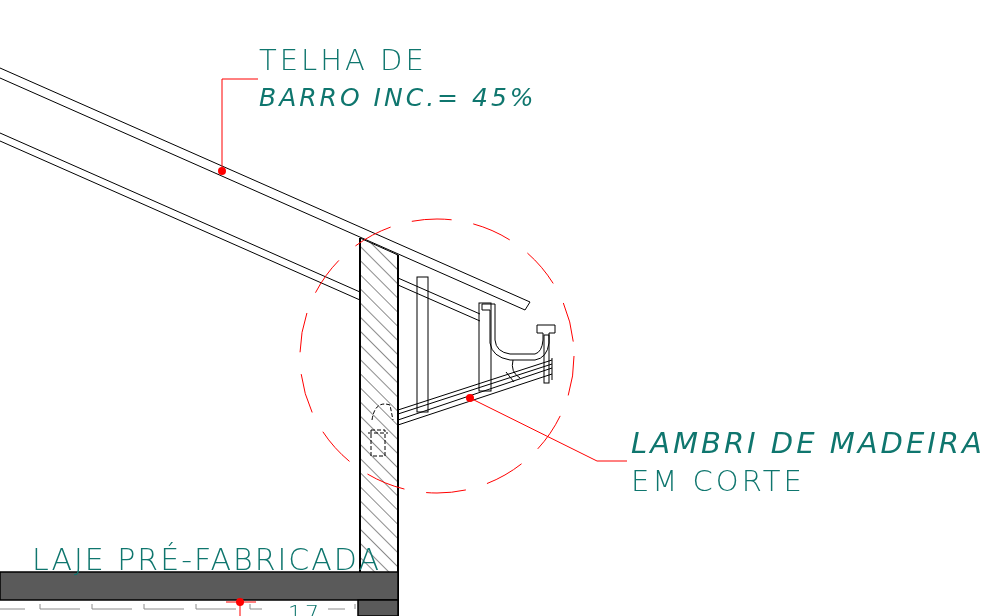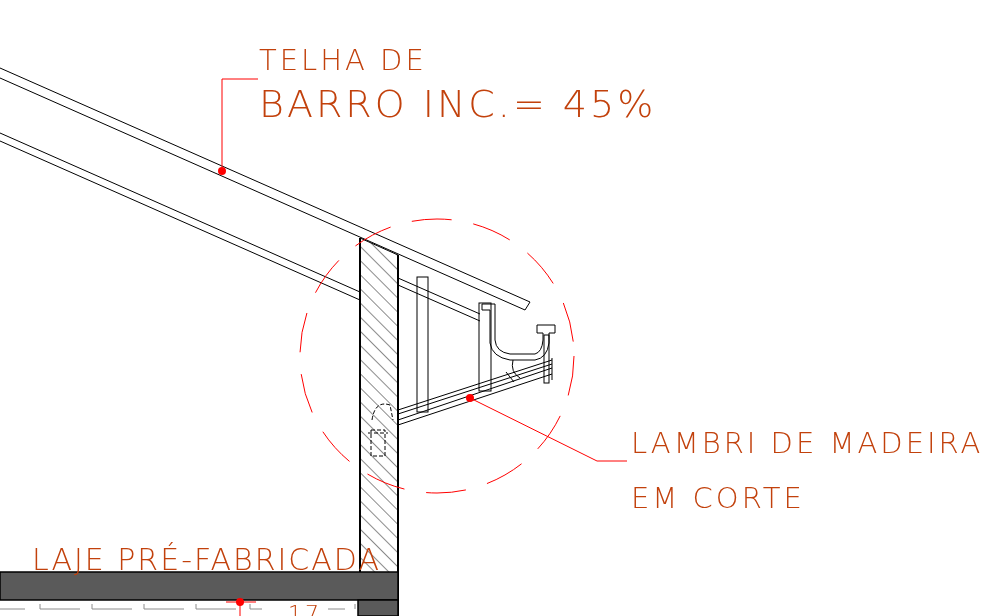--- a/index.html
+++ b/index.html
@@ -2,21 +2,21 @@
 <html><head>
 <meta charset="utf-8">
 <style>
   html, body { margin: 0; padding: 0; background: #ffffff; }
   body { width: 999px; height: 616px; overflow: hidden; position: relative; }
   #canvas { position: absolute; left: 0; top: 0; }
   .label {
     position: absolute;
     font-family: "DejaVu Sans", sans-serif;
     font-weight: 200;
-    color: #c2410c;
+    color: #0f766e;
     letter-spacing: 3px;
     white-space: pre;
     line-height: 1;
     transform-origin: left top;
   }
 </style>
 </head>
 <body>
 
 <svg id="canvas" width="999" height="616" viewBox="0 0 999 616" xmlns="http://www.w3.org/2000/svg">
@@ -101,20 +101,20 @@
   <circle cx="470" cy="398" r="4" fill="#ff0000"></circle>
 
   <g stroke="#ff0000" stroke-width="1" fill="none">
     <line x1="226" y1="602" x2="256" y2="602"></line>
     <line x1="240" y1="602" x2="240" y2="616"></line>
   </g>
   <circle cx="240" cy="602" r="4" fill="#ff0000"></circle>
 </svg>
 
 <div class="label" style="left:259px;top:46px;font-size:29px;">TELHA DE</div>
-<div class="label" style="left:259px;top:85px;font-size:38px;">BARRO INC.= 45%</div>
+<div class="label" style="left:259px;top:85px;font-size:25px;font-style:italic;">BARRO INC.= 45%</div>
 
-<div class="label" style="left:631px;top:429px;font-size:29px;">LAMBRI DE MADEIRA</div>
-<div class="label" style="left:631px;top:467px;font-size:29px;margin-top:17px;">EM CORTE</div>
+<div class="label" style="left:631px;top:429px;font-size:29px;font-style:italic;">LAMBRI DE MADEIRA</div>
+<div class="label" style="left:631px;top:467px;font-size:29px;">EM CORTE</div>
 
 <div class="label" style="left:32px;top:545px;font-size:30px;letter-spacing:2px;">LAJE PRÉ-FABRICADA</div>
 
 <div class="label" style="left:288px;top:603px;font-size:22px;">17</div>
 
 </body></html>

